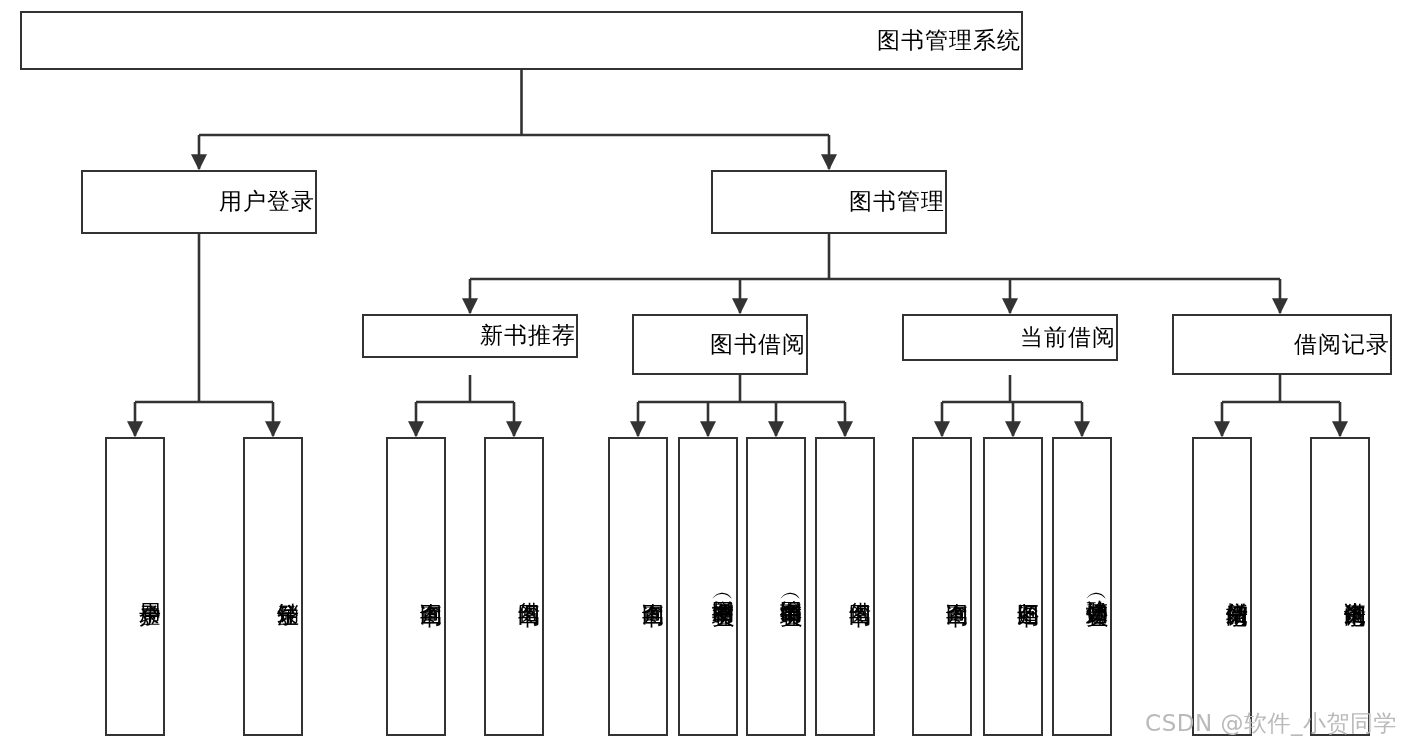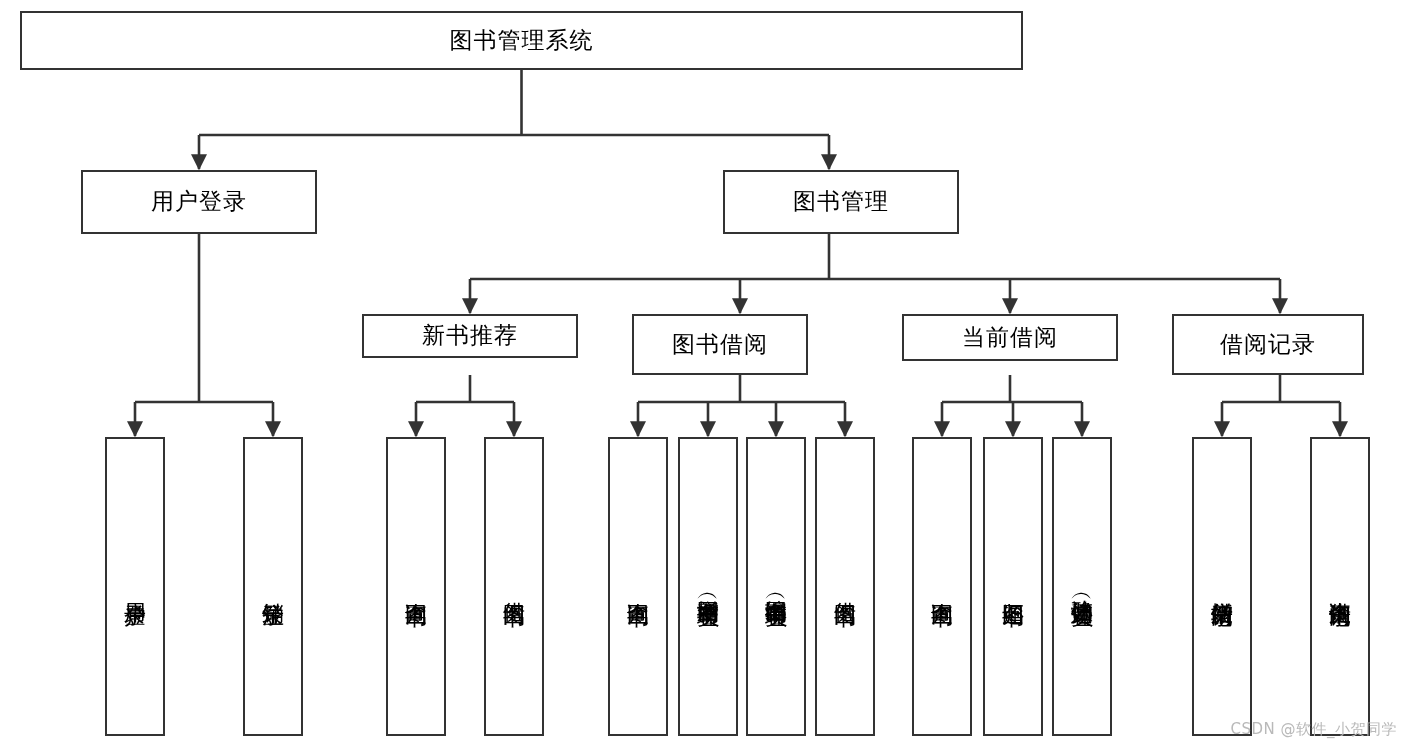--- a/index.html
+++ b/index.html
@@ -25,21 +25,21 @@
     height: 747px;
   }
   .node {
     position: absolute;
     box-sizing: border-box;
     border: 2.5px solid #333333;
     background: #ffffff;
     color: #000000;
     display: flex;
     align-items: center;
-    justify-content: center;
+    justify-content: flex-end;
     text-align: center;
     z-index: 2;
   }
   .node.horiz {
     font-size: 23px;
     letter-spacing: 1px;
     line-height: 1.2;
   }
   .node.vert {
     font-size: 22px;
@@ -49,21 +49,21 @@
   .node.vert .vtxt {
     writing-mode: vertical-rl;
     text-orientation: upright;
     white-space: nowrap;
     display: block;
   }
   #watermark {
     position: absolute;
     right: 8px;
     bottom: 8px;
-    font-size: 15px;
+    font-size: 23px;
     color: #b9b9b9;
     letter-spacing: 0.5px;
     z-index: 5;
     white-space: nowrap;
     font-family: "DejaVu Sans", "Liberation Sans", sans-serif;
   }
 </style>
 </head>
 <body>
 
@@ -112,33 +112,33 @@
       </g>
   </svg>
 
   <div id="nodes-layer">
       <div class="node horiz" style="left: 20px; top: 11px; width: 1003px; height: 59px;">
         <span>图书管理系统</span>
       </div>
       <div class="node horiz" style="left: 81px; top: 170px; width: 236px; height: 64px;">
         <span>用户登录</span>
       </div>
-      <div class="node horiz" style="left: 711px; top: 170px; width: 236px; height: 64px; margin-left: 12px;">
+      <div class="node horiz" style="left: 711px; top: 170px; width: 236px; height: 64px;">
         <span>图书管理</span>
       </div>
       <div class="node horiz" style="left: 362px; top: 314px; width: 216px; height: 44px;">
         <span>新书推荐</span>
       </div>
       <div class="node horiz" style="left: 632px; top: 314px; width: 176px; height: 61px;">
         <span>图书借阅</span>
       </div>
       <div class="node horiz" style="left: 902px; top: 314px; width: 216px; height: 47px;">
         <span>当前借阅</span>
       </div>
-      <div class="node horiz" style="left: 1172px; top: 314px; width: 192px; height: 61px;">
+      <div class="node horiz" style="left: 1172px; top: 314px; width: 220px; height: 61px;">
         <span>借阅记录</span>
       </div>
       <div class="node vert" style="left: 105px; top: 437px; width: 60px; height: 299px;">
         <span class="vtxt">用户登录</span>
       </div>
       <div class="node vert" style="left: 243px; top: 437px; width: 60px; height: 299px;">
         <span class="vtxt">注销登录</span>
       </div>
       <div class="node vert" style="left: 386px; top: 437px; width: 60px; height: 299px;">
         <span class="vtxt">查询图书</span>

